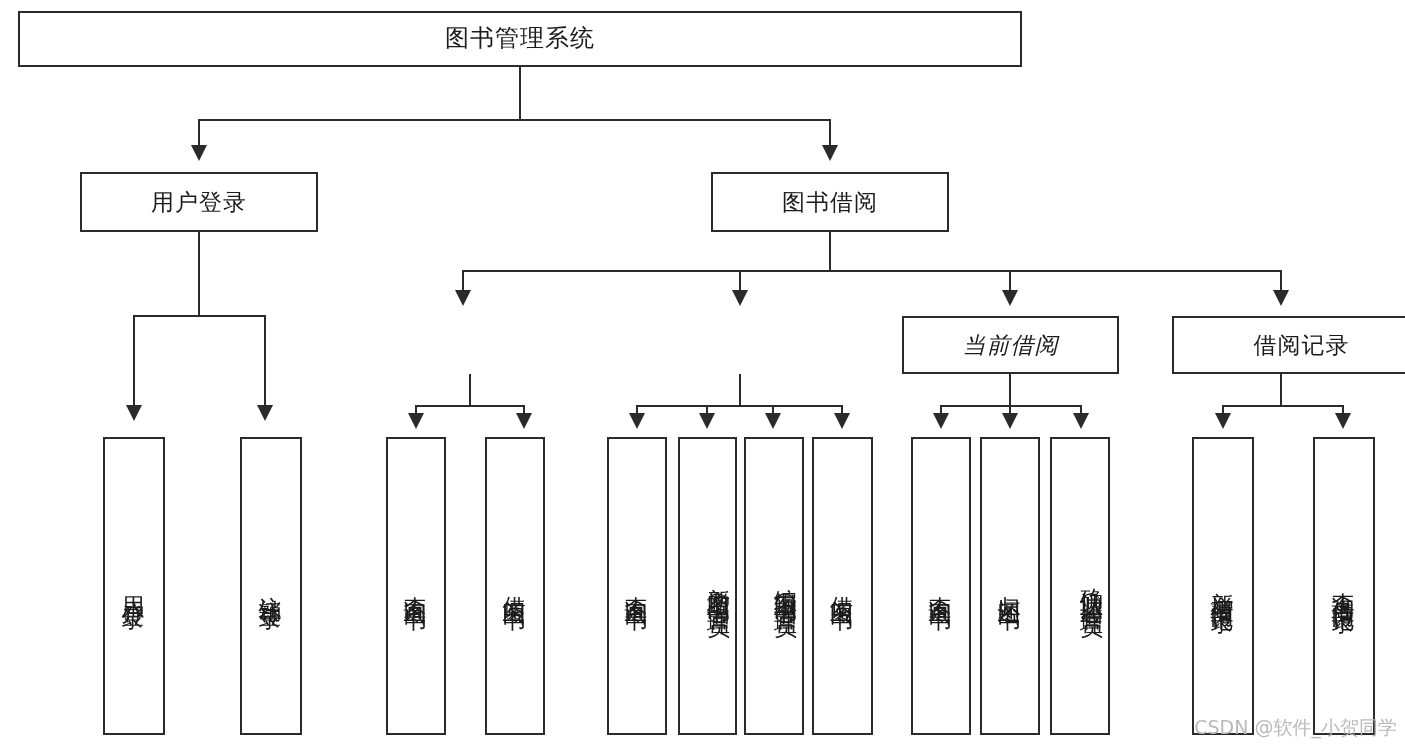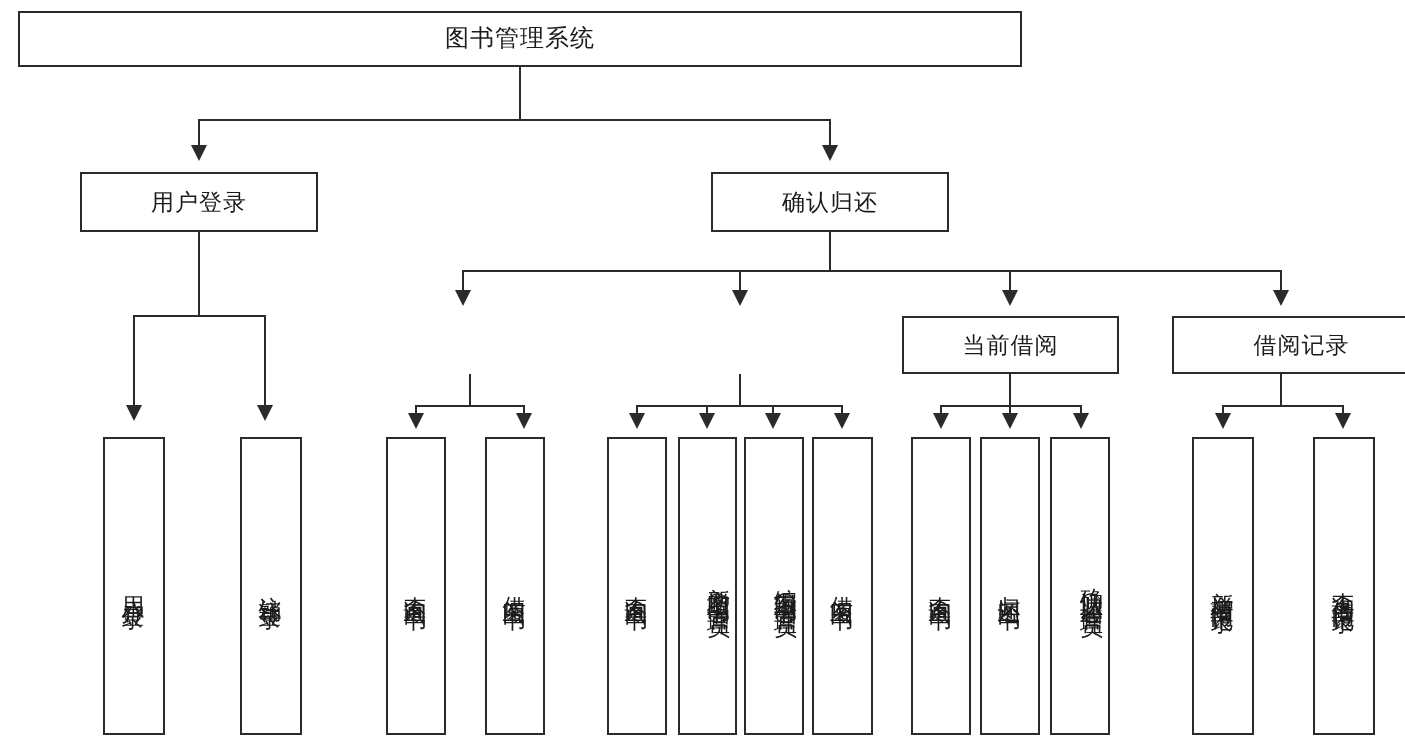--- a/index.html
+++ b/index.html
@@ -93,42 +93,42 @@
 
   <div class="ln vline" style="left:198px; top:119px; width:2px; height:28px;"></div>
   <div class="arrow" style="left:191px; top:145px;"></div>
   <div class="ln vline" style="left:829px; top:119px; width:2px; height:28px;"></div>
   <div class="arrow" style="left:822px; top:145px;"></div>
 
   <div class="node h" style="left:80px; top:172px; width:238px; height:60px;">
     <span>用户登录</span>
   </div>
   <div class="node h" style="left:711px; top:172px; width:238px; height:60px;">
-    <span>确认归还</span>
+    <span>图书借阅</span>
   </div>
 
   <div class="ln vline" style="left:198px; top:232px; width:2px; height:83px;"></div>
   <div class="ln hline" style="left:133px; top:315px; width:133px; height:2px;"></div>
   <div class="ln vline" style="left:133px; top:315px; width:2px; height:92px;"></div>
   <div class="arrow" style="left:126px; top:405px;"></div>
   <div class="ln vline" style="left:264px; top:315px; width:2px; height:92px;"></div>
   <div class="arrow" style="left:257px; top:405px;"></div>
 
   <div class="ln vline" style="left:829px; top:232px; width:2px; height:38px;"></div>
   <div class="ln hline" style="left:462px; top:270px; width:818px; height:2px;"></div>
   <div class="ln vline" style="left:462px; top:270px; width:2px; height:22px;"></div>
   <div class="arrow" style="left:455px; top:290px;"></div>
   <div class="ln vline" style="left:739px; top:270px; width:2px; height:22px;"></div>
   <div class="arrow" style="left:732px; top:290px;"></div>
   <div class="ln vline" style="left:1009px; top:270px; width:2px; height:22px;"></div>
   <div class="arrow" style="left:1002px; top:290px;"></div>
   <div class="ln vline" style="left:1280px; top:270px; width:2px; height:22px;"></div>
   <div class="arrow" style="left:1273px; top:290px;"></div>
 
-  <div class="node h" style="left:902px; top:316px; width:217px; height:58px;">
+  <div class="node h" style="left:902px; top:316px; width:217px; height:58px;font-style:italic;">
     <span>当前借阅</span>
   </div>
   <div class="node h" style="left:1172px; top:316px; width:259px; height:58px;">
     <span>借阅记录</span>
   </div>
 
   <div class="ln vline" style="left:469px; top:374px; width:2px; height:31px;"></div>
   <div class="ln hline" style="left:415px; top:405px; width:110px; height:2px;"></div>
   <div class="ln vline" style="left:415px; top:405px; width:2px; height:10px;"></div>
   <div class="arrow" style="left:408px; top:413px;"></div>
@@ -199,14 +199,15 @@
     <span class="vtext">确认归还（管理员）</span>
   </div>
 
   <div class="node v mid" style="left:1192px; top:437px; width:62px; height:298px;">
     <span class="vtext">新增借阅记录</span>
   </div>
   <div class="node v mid" style="left:1313px; top:437px; width:62px; height:298px;">
     <span class="vtext">查询借阅记录</span>
   </div>
 
+  <div id="watermark">CSDN @软件_小贺同学</div>
 
 </div>
 
 </body></html>

